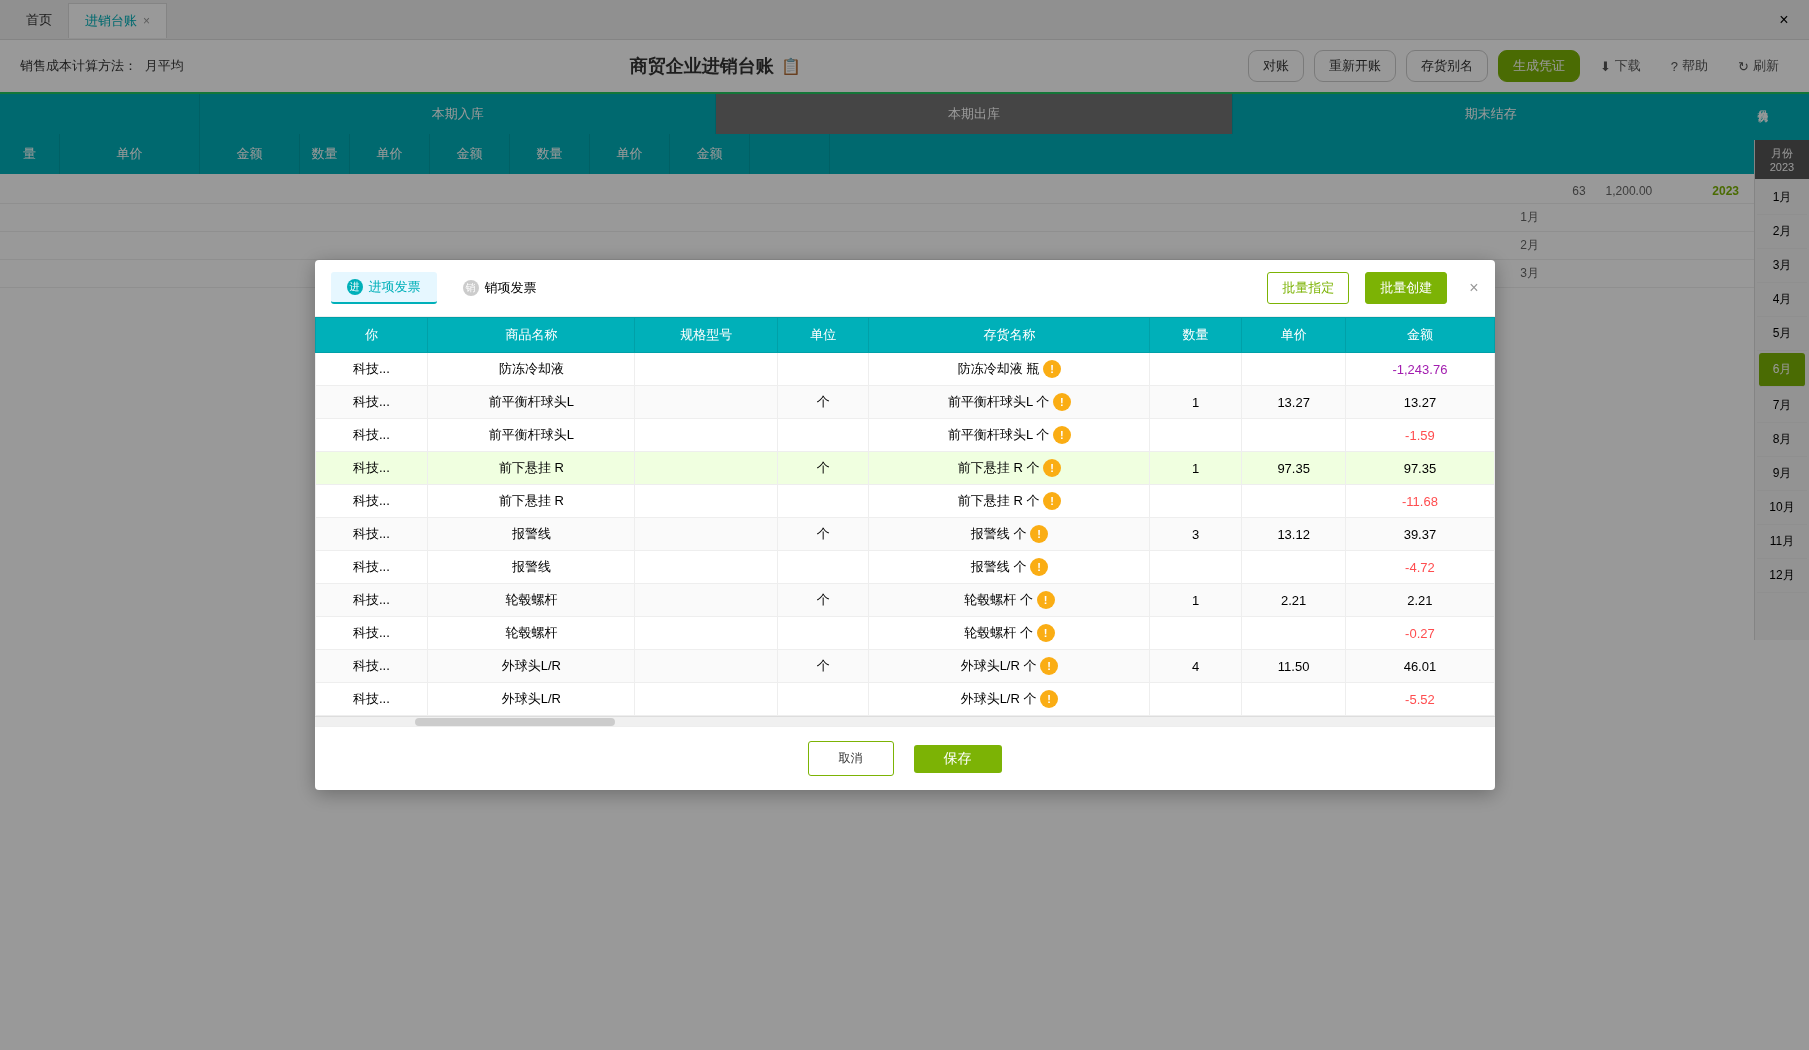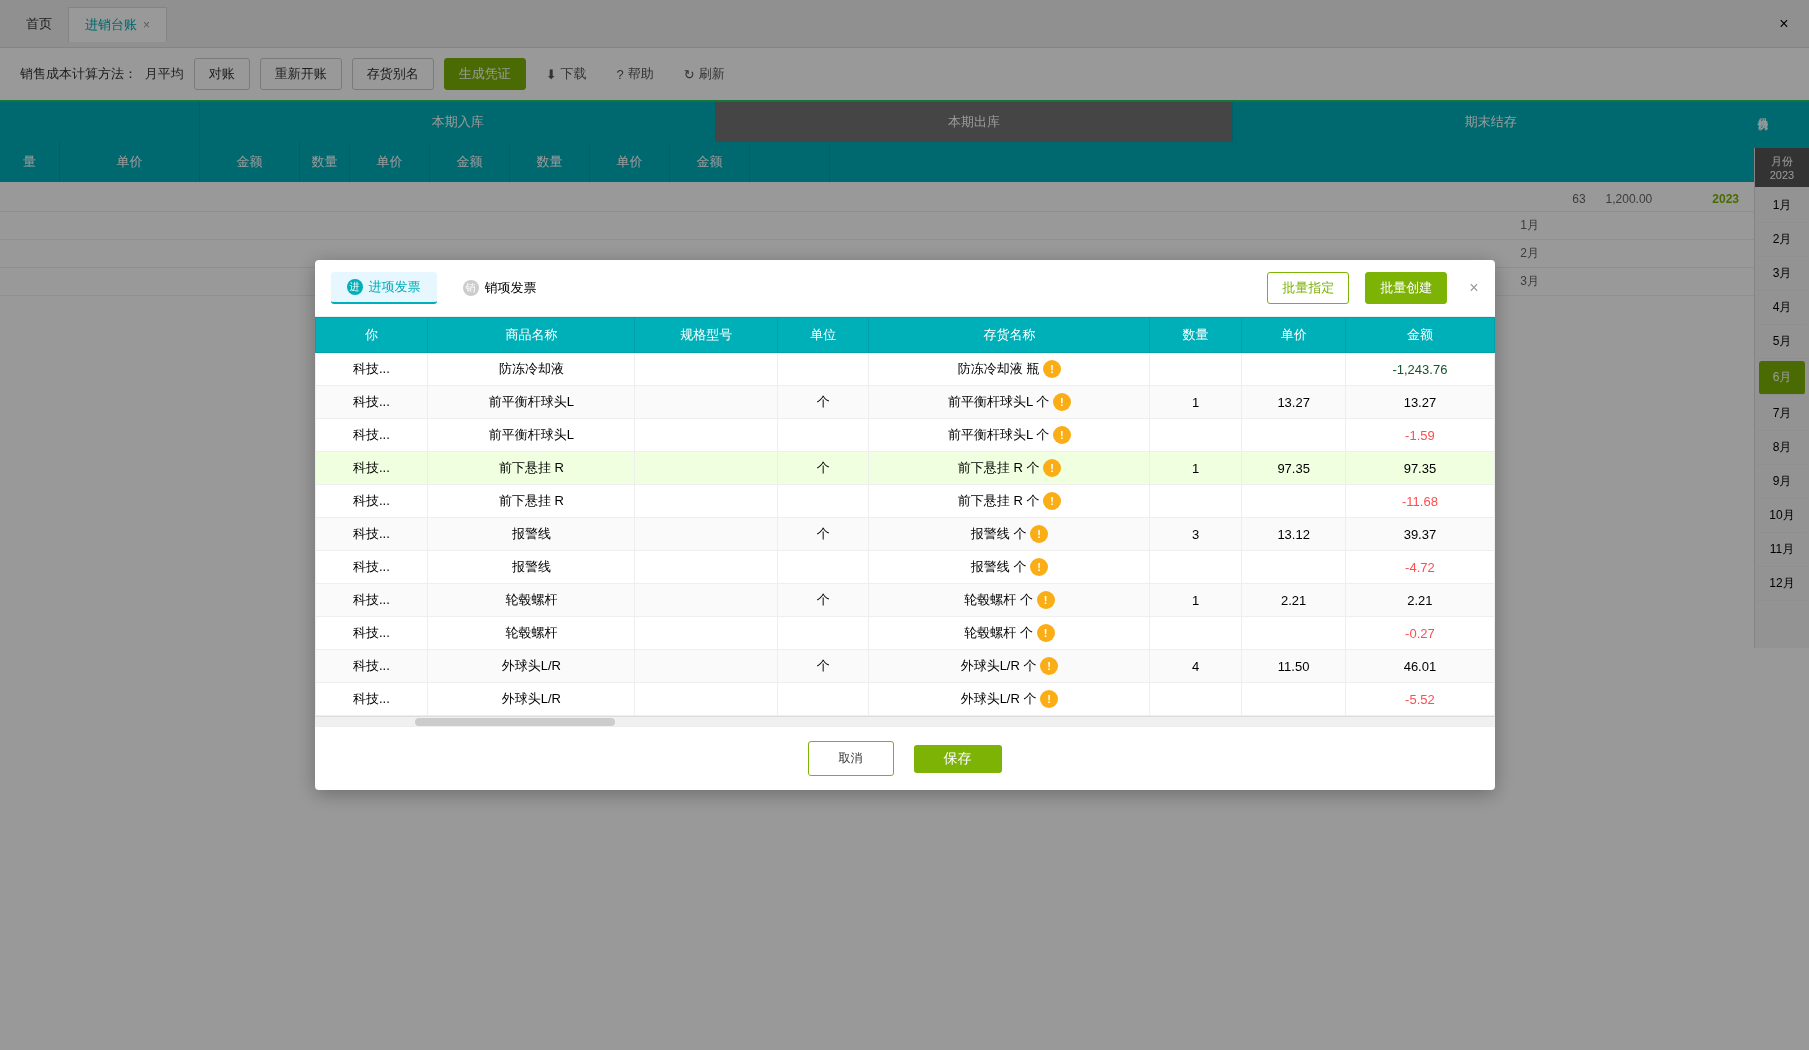--- a/index.html
+++ b/index.html
@@ -1,32 +1,32 @@
 <!DOCTYPE html>
 <html><head>
   <meta charset="utf-8">
   <style>
     * { box-sizing: border-box; margin: 0; padding: 0; }
     body { font-family: 'Microsoft YaHei', sans-serif; font-size: 13px; background: #e0e0e0; width: 1809px; height: 1050px; overflow: hidden; }
 
     
-    .tab-bar { display: flex; align-items: center; background: #f0f0f0; border-bottom: 1px solid #ddd; height: 48px; padding: 0 10px; }
+    .tab-bar { display: flex; align-items: center; background: #f0f0f0; border-bottom: 1px solid #ddd; height: 40px; padding: 0 10px; }
     .tab-item { padding: 8px 16px; cursor: pointer; font-size: 13px; color: #333; }
     .tab-item.active { background: #fff; border-top: 1px solid #ddd; border-left: 1px solid #ddd; border-right: 1px solid #ddd; border-bottom: none; margin-bottom: -1px; color: #00b0b9; display: flex; align-items: center; gap: 6px; }
     .tab-close { cursor: pointer; color: #999; font-size: 12px; }
     .top-close-btn { margin-left: auto; width: 30px; height: 30px; display: flex; align-items: center; justify-content: center; cursor: pointer; font-size: 16px; }
 
     
     .main-area { background: #fff; height: calc(1050px - 40px); position: relative; }
 
     
     .toolbar { display: flex; align-items: center; padding: 10px 20px; border-bottom: 2px solid #22c55e; gap: 10px; }
     .cost-method { font-size: 13px; color: #333; }
     .page-title { flex: 1; text-align: center; font-size: 18px; font-weight: bold; color: #333; display: flex; align-items: center; justify-content: center; gap: 8px; }
-    .toolbar-btn { padding: 6px 14px; border: 1px solid #ccc; background: #fff; border-radius: 3px; cursor: pointer; font-size: 13px; color: #333; }
+    .toolbar-btn { padding: 6px 14px; border: 1px solid #ccc; background: #fff; border-radius: 9px; cursor: pointer; font-size: 13px; color: #333; }
     .toolbar-btn.primary { background: #7cb305; color: #fff; border-color: #7cb305; }
     .toolbar-icon-btn { display: flex; align-items: center; gap: 4px; padding: 6px 10px; border: none; background: none; cursor: pointer; font-size: 13px; color: #555; }
     .month-item { padding: 8px 4px; text-align: center; font-size: 12px; border-bottom: 1px solid #eee; cursor: pointer; }
     .month-item.active { background: #7cb305; color: #fff; border-radius: 3px; margin: 2px; }
 
     
     .overlay { position: fixed; top: 0; left: 0; width: 1809px; height: 1050px; background: rgba(0,0,0,0.4); z-index: 100; display: flex; align-items: center; justify-content: center; }
 
     
     .dialog { background: #fff; border-radius: 4px; width: 1180px; max-height: 620px; display: flex; flex-direction: column; box-shadow: 0 4px 20px rgba(0,0,0,0.3); }
@@ -73,20 +73,24 @@
   </div>
 </div>
 
 <div class="main-area">
 
   <div class="toolbar">
     <span class="cost-method">
       <span>销售成本计算方法：</span>
       <span style="margin-left:4px;">月平均</span>
     </span>
+    <div class="page-title">
+      <span>商贸企业进销台账</span>
+      <span style="font-size:16px; color:#555;">📋</span>
+    </div>
     <button class="toolbar-btn">对账</button>
     <button class="toolbar-btn">重新开账</button>
     <button class="toolbar-btn">存货别名</button>
     <button class="toolbar-btn primary">生成凭证</button>
     <button class="toolbar-icon-btn">
       <span>⬇</span>
       <span>下载</span>
     </button>
     <button class="toolbar-icon-btn">
       <span>?</span>
@@ -199,21 +203,21 @@
         </thead>
         <tbody id="dialog-tbody">
         <tr>
               <td>科技...</td>
               <td>防冻冷却液</td>
               <td></td>
               <td></td>
               <td>防冻冷却液 瓶 <span class="warning-icon">!</span></td>
               <td></td>
               <td></td>
-              <td style="color: #14532d;">-1,243.76</td>
+              <td style="color: #a21caf;">-1,243.76</td>
             </tr>
             <tr>
               <td>科技...</td>
               <td>前平衡杆球头L</td>
               <td></td>
               <td>个</td>
               <td>前平衡杆球头L 个 <span class="warning-icon">!</span></td>
               <td>1</td>
               <td>13.27</td>
               <td>13.27</td>

